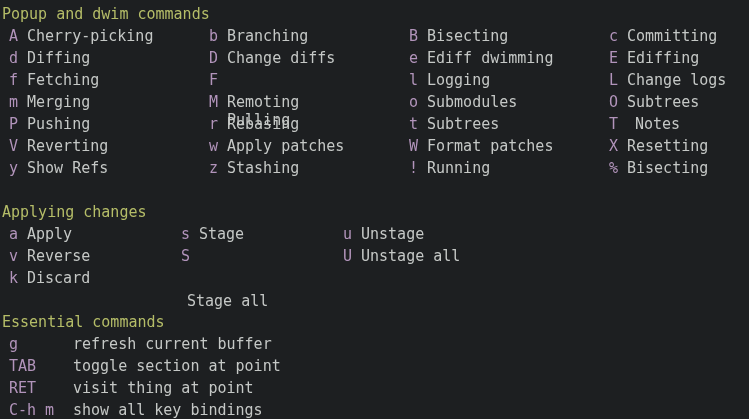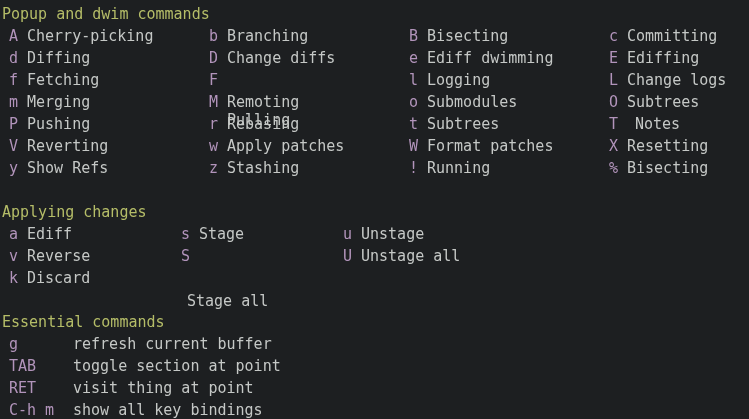--- a/index.html
+++ b/index.html
@@ -120,21 +120,21 @@
         <span class="label" style="left: 627px;">Bisecting</span>
       </div>
     </div>
     <div class="line gap"></div>
     <div class="section">
       <div class="line">
         <span class="title" style="left: 2px;">Applying changes</span>
       </div>
       <div class="line">
         <span class="key" style="left: 9px;">a</span>
-        <span class="label" style="left: 27px;">Ediff</span>
+        <span class="label" style="left: 27px;">Apply</span>
         <span class="key" style="left: 181px;">s</span>
         <span class="label" style="left: 199px;">Stage</span>
         <span class="key" style="left: 343px;">u</span>
         <span class="label" style="left: 361px;">Unstage</span>
       </div>
       <div class="line">
         <span class="key" style="left: 9px;">v</span>
         <span class="label" style="left: 27px;">Reverse</span>
         <span class="key" style="left: 181px;">S</span>
         <span class="label" style="left: 187px; margin-top: 45px;">Stage all</span>

